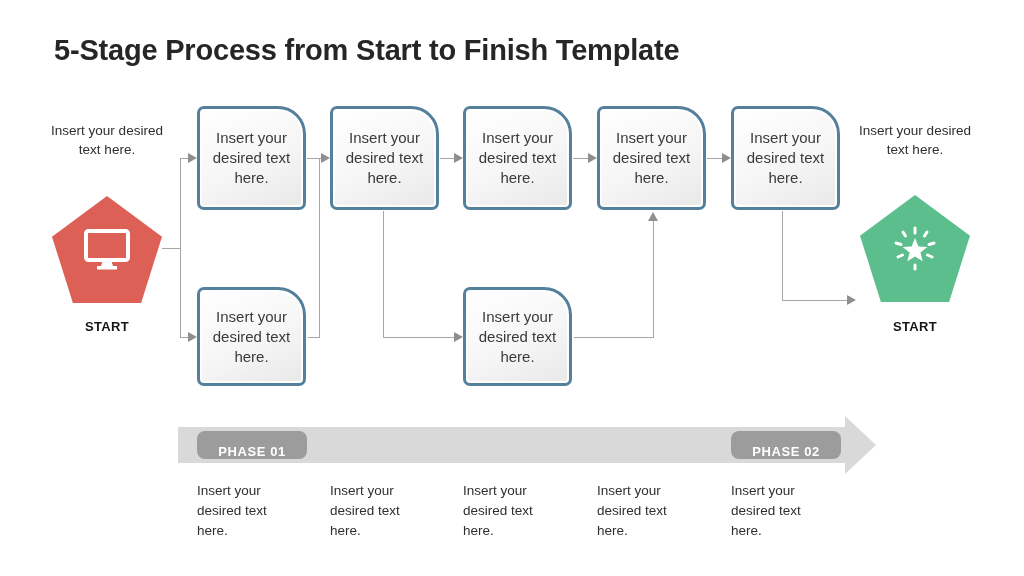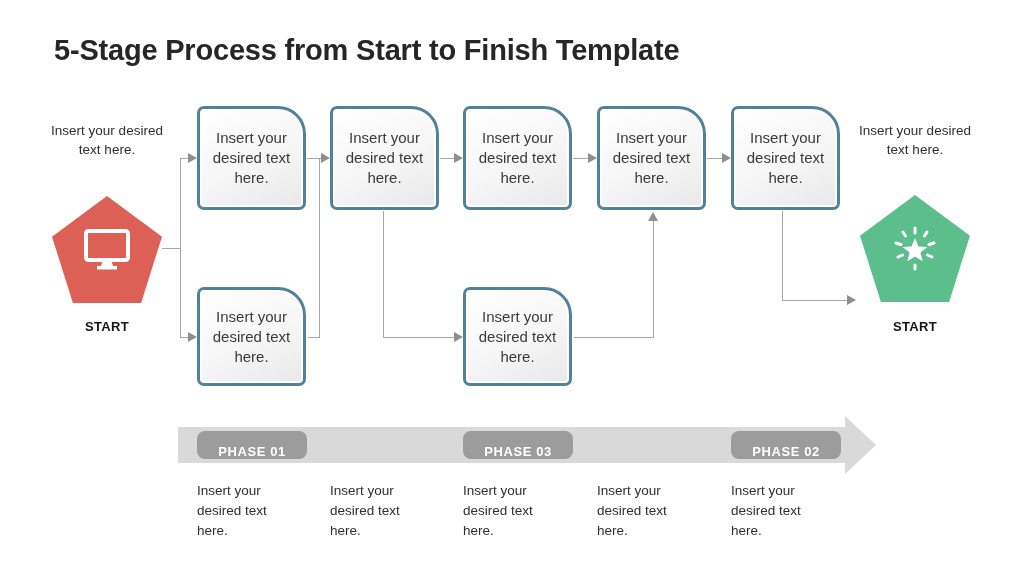--- a/index.html
+++ b/index.html
@@ -149,23 +149,20 @@
   <div class="vline" style="left:782px;top:211px;height:89px"></div>
   <div class="hline" style="left:782px;top:300px;width:66px"></div>
   <div class="arr-right" style="left:847px;top:295px"></div>
 
   <div class="phasebar-body"></div>
   <div class="phasebar-head"></div>
 
   <div class="pill" style="left:197px">
     <span>PHASE 01</span>
   </div>
-  <div class="pill" style="left:463px">
-    <span>PHASE 03</span>
-  </div>
   <div class="pill" style="left:731px">
     <span>PHASE 02</span>
   </div>
 
   <div class="phase-desc" style="left:197px">Insert your desired text here.</div>
   <div class="phase-desc" style="left:330px">Insert your desired text here.</div>
   <div class="phase-desc" style="left:463px">Insert your desired text here.</div>
   <div class="phase-desc" style="left:597px">Insert your desired text here.</div>
   <div class="phase-desc" style="left:731px">Insert your desired text here.</div>
 

